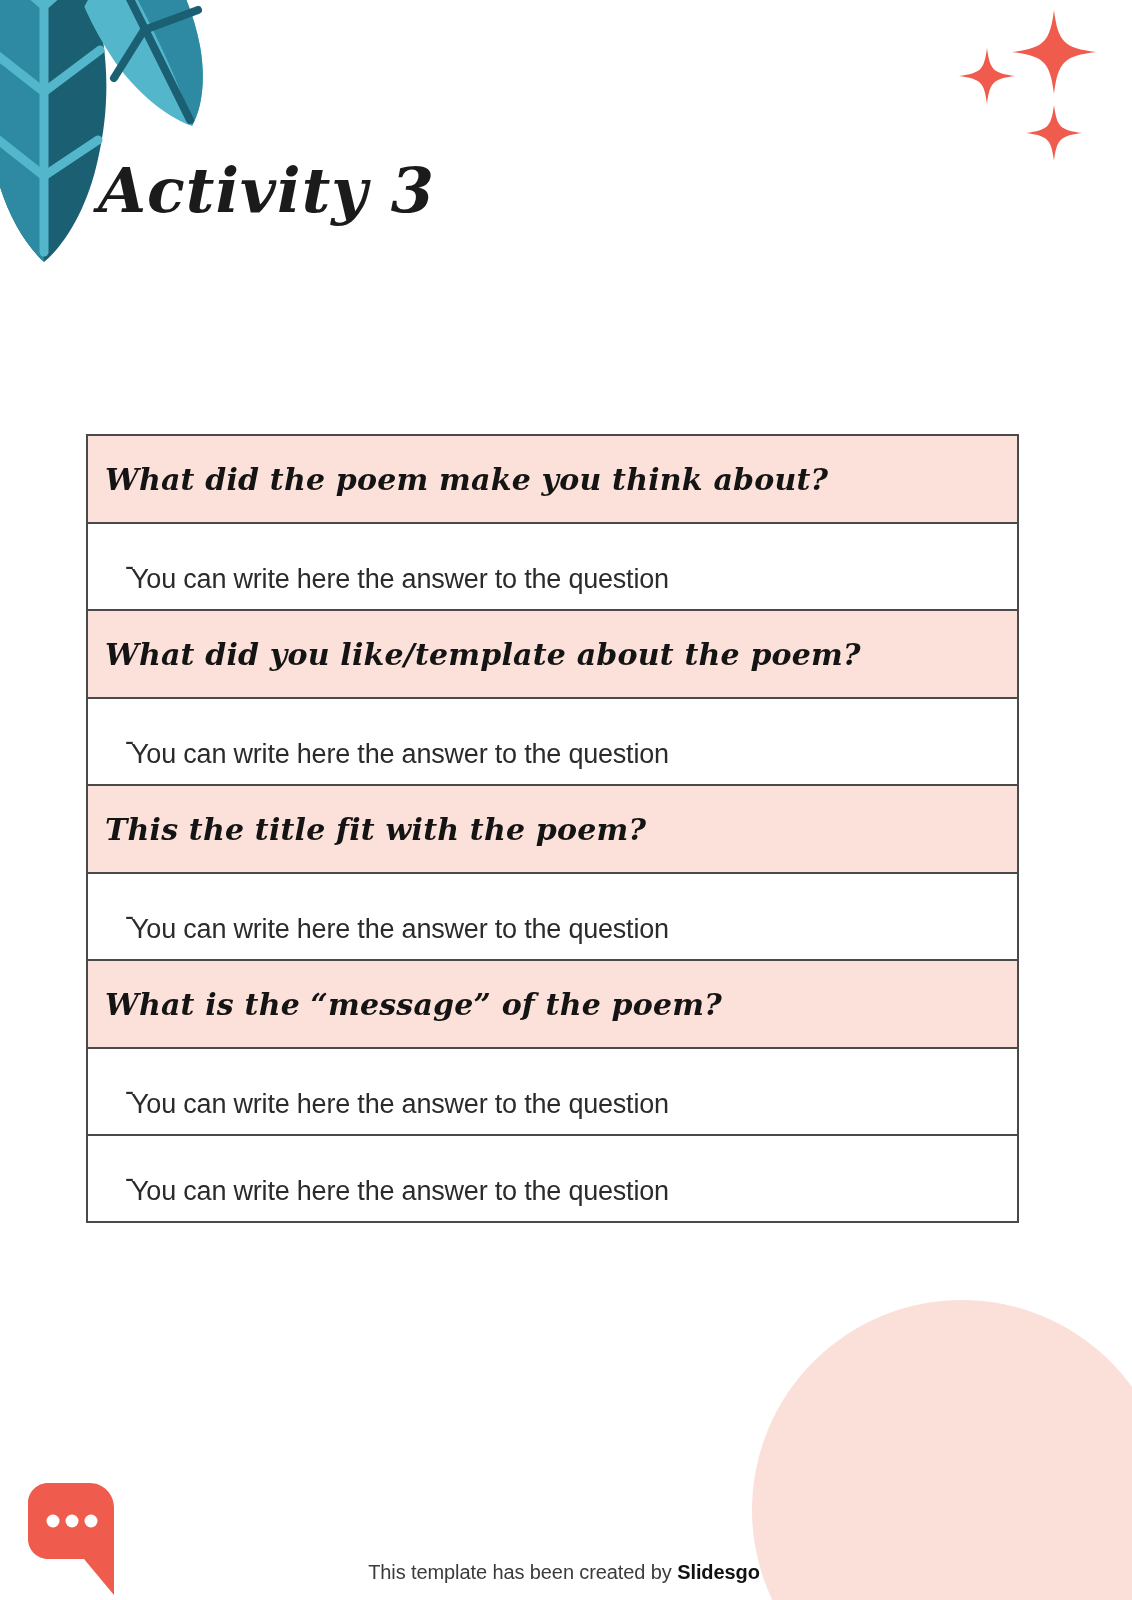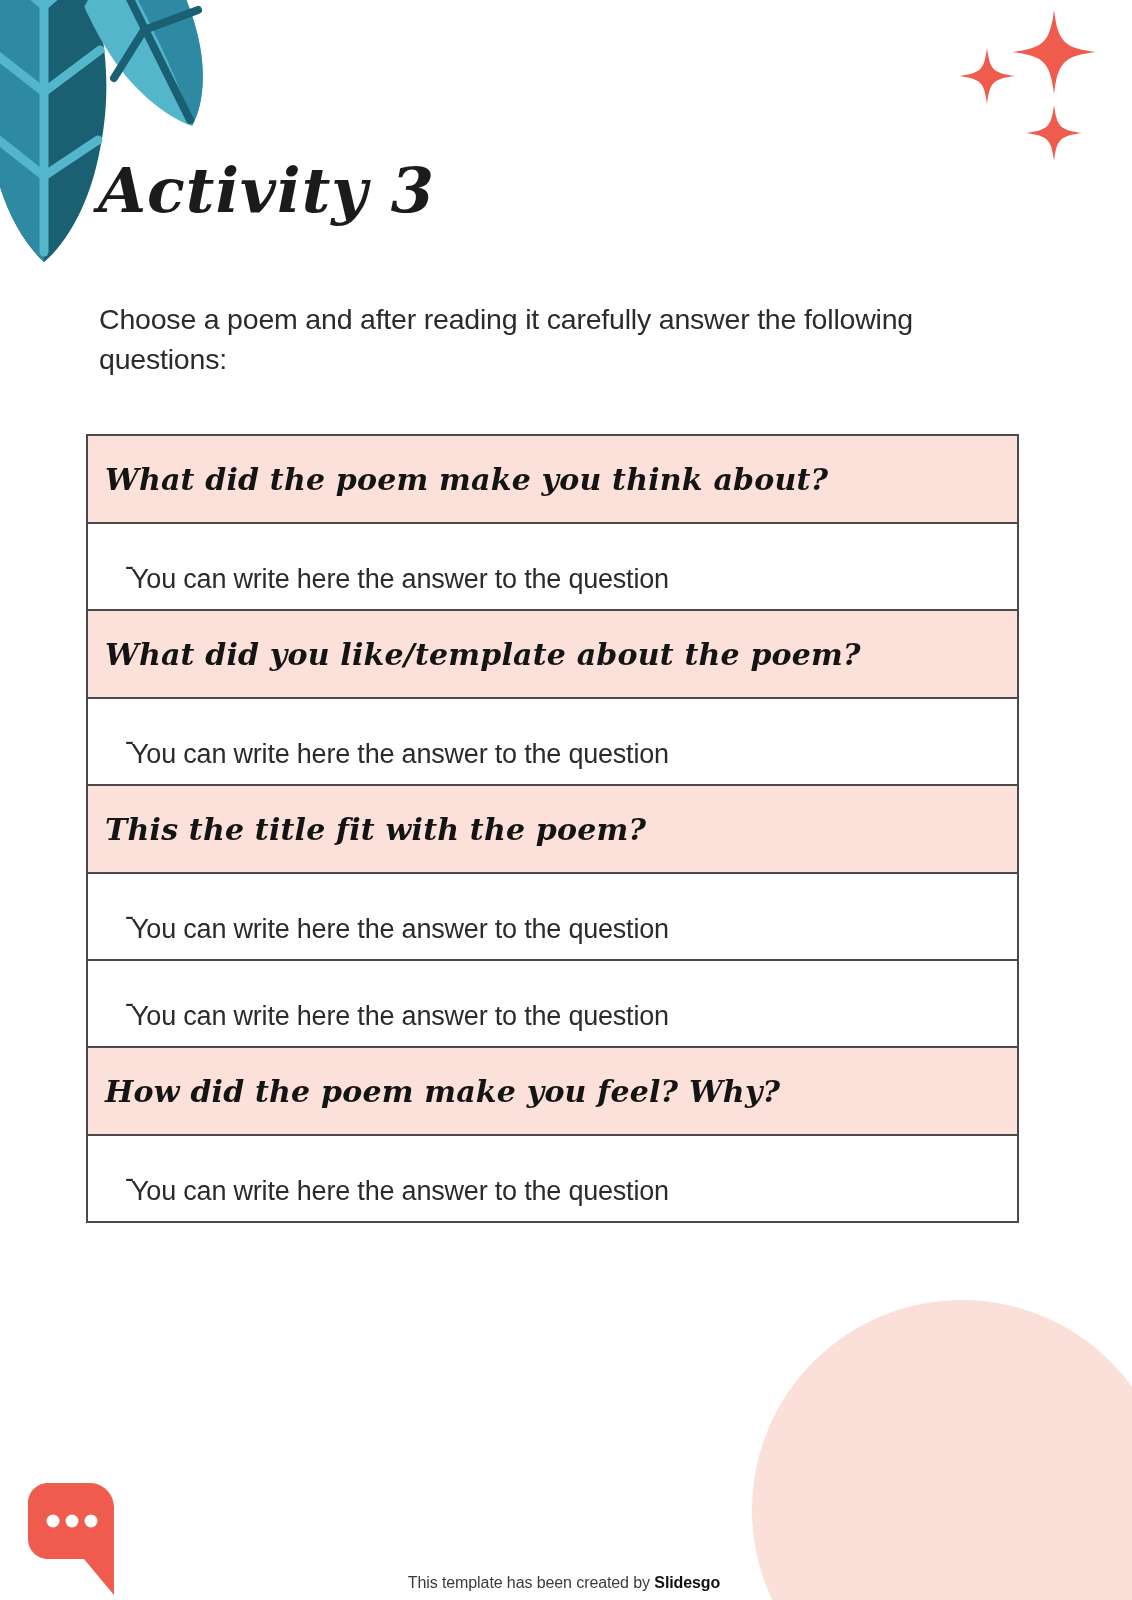--- a/index.html
+++ b/index.html
@@ -142,23 +142,23 @@
     color: #2b2b2b;
     letter-spacing: -0.2px;
     white-space: nowrap;
     margin-top: 26px;
   }
 
   .footer {
     position: absolute;
     left: 0;
     right: 0;
-    bottom: 8px;
+    bottom: 16px;
     text-align: center;
-    font-size: 16px;
+    font-size: 20px;
     color: #3b3b3b;
     letter-spacing: -0.1px;
   }
   .footer .brand {
     font-weight: 700;
     color: #111111;
   }
 </style>
 </head>
 <body>
@@ -211,21 +211,20 @@
     <circle cx="25" cy="38" r="6.5" fill="#ffffff"></circle>
     <circle cx="44" cy="38" r="6.5" fill="#ffffff"></circle>
     <circle cx="63" cy="38" r="6.5" fill="#ffffff"></circle>
   </svg>
 </div>
 
 <div class="page">
 
   <h1 class="page-title">Activity 3</h1>
 
-  <p class="intro">Choose a poem and after reading it carefully answer the following questions:</p>
 
   <div class="qa-table">
 
     <div class="qa-row question">
       <span class="question-text">What did the poem make you think about?</span>
     </div>
     <div class="qa-row answer">
       <span class="answer-dash">-</span>
       <span class="answer-text">You can write here the answer to the question</span>
     </div>
@@ -239,28 +238,28 @@
     </div>
 
     <div class="qa-row question">
       <span class="question-text">This the title fit with the poem?</span>
     </div>
     <div class="qa-row answer">
       <span class="answer-dash">-</span>
       <span class="answer-text">You can write here the answer to the question</span>
     </div>
 
-    <div class="qa-row answer">
-      <span class="answer-dash">-</span>
-      <span class="answer-text">You can write here the answer to the question</span>
-    </div>
-
-    <div class="qa-row question">
-      <span class="question-text">How did the poem make you feel? Why?</span>
-    </div>
+    <div class="qa-row question">
+      <span class="question-text">What is the “message” of the poem?</span>
+    </div>
+    <div class="qa-row answer">
+      <span class="answer-dash">-</span>
+      <span class="answer-text">You can write here the answer to the question</span>
+    </div>
+
     <div class="qa-row answer last">
       <span class="answer-dash">-</span>
       <span class="answer-text">You can write here the answer to the question</span>
     </div>
 
   </div>
 
   <div class="footer">
     <span>This template has been created by </span><span class="brand">Slidesgo</span>
   </div>

